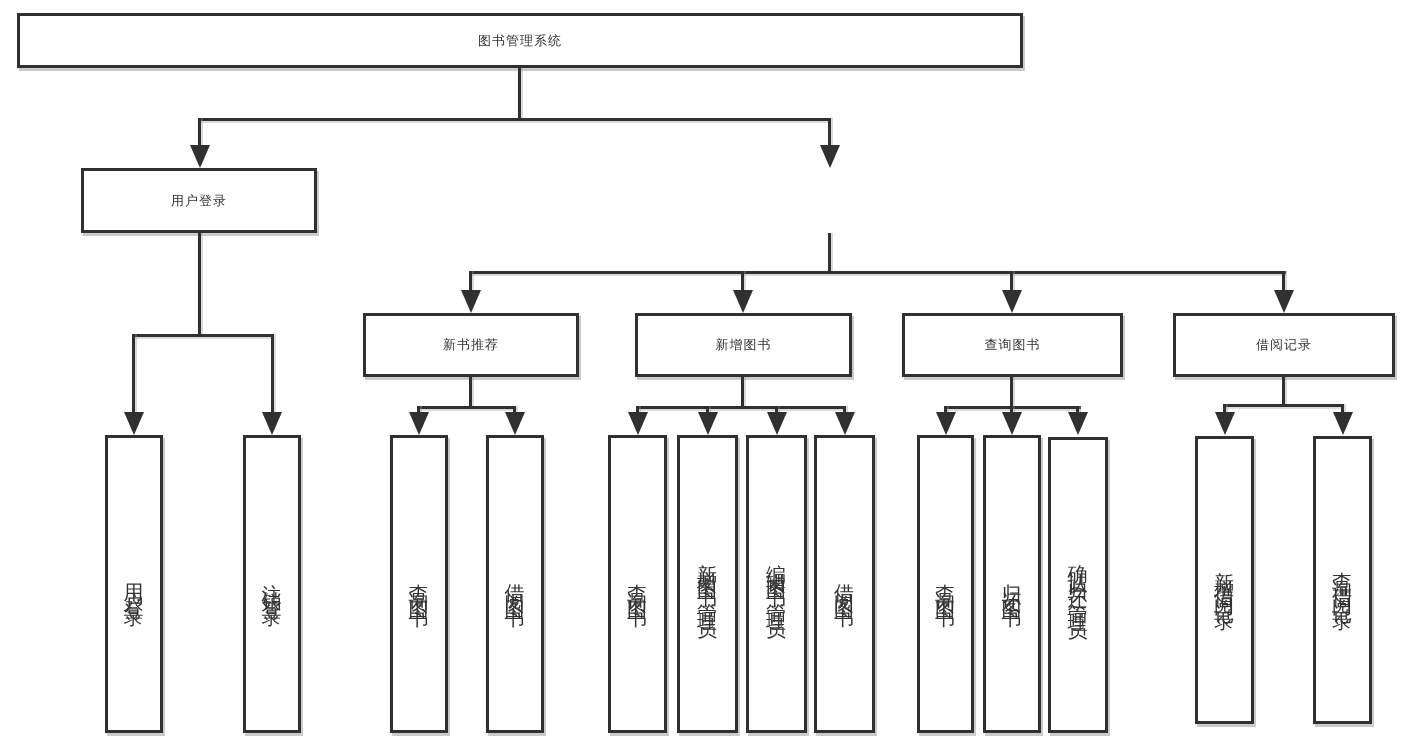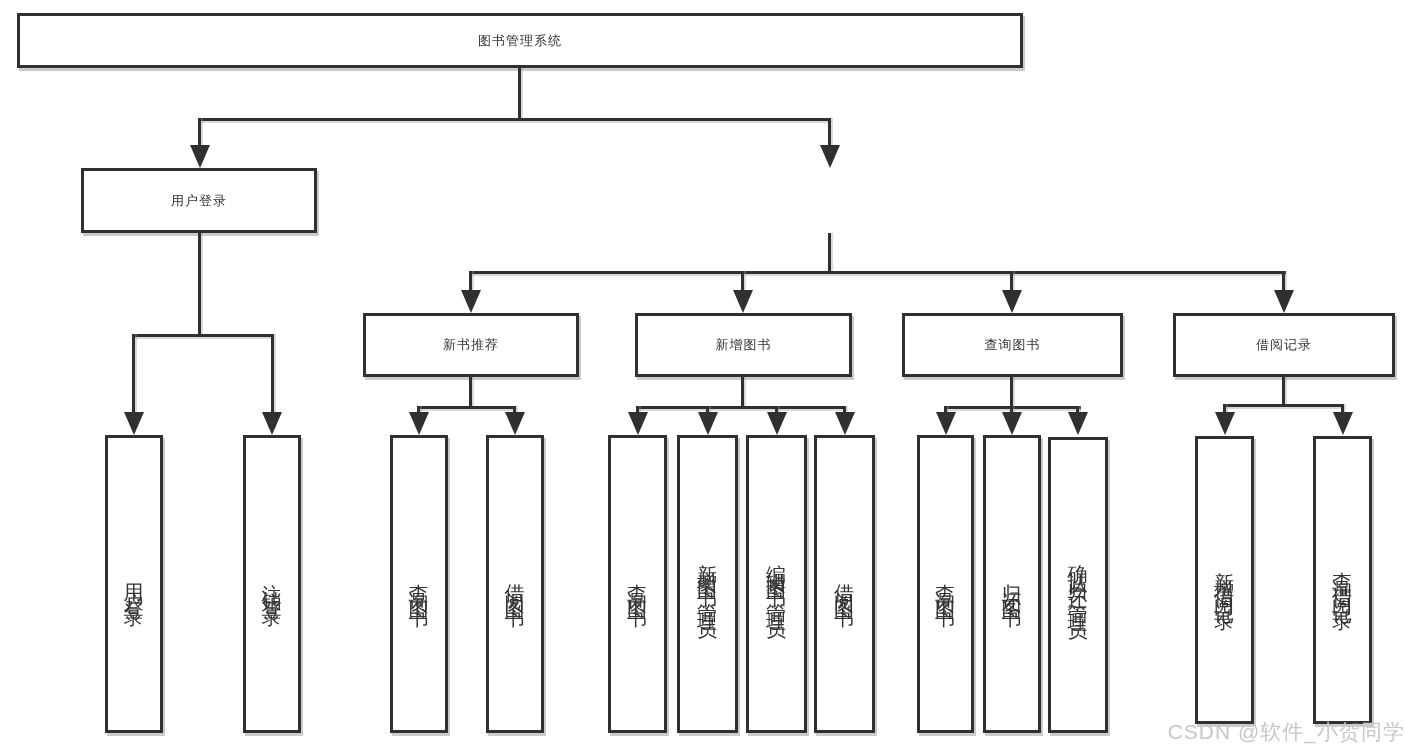--- a/index.html
+++ b/index.html
@@ -188,15 +188,14 @@
     <span class="lbl">确认归还（管理员）</span>
   </div>
 
   <div class="box vbox" style="left:1195px; top:436px; width:59px; height:288px;">
     <span class="lbl">新增借阅记录</span>
   </div>
   <div class="box vbox" style="left:1313px; top:436px; width:59px; height:288px;">
     <span class="lbl">查询借阅记录</span>
   </div>
 
-  <div class="watermark">CSDN @软件_小贺同学</div>
 
 </div>
 
 </body></html>

